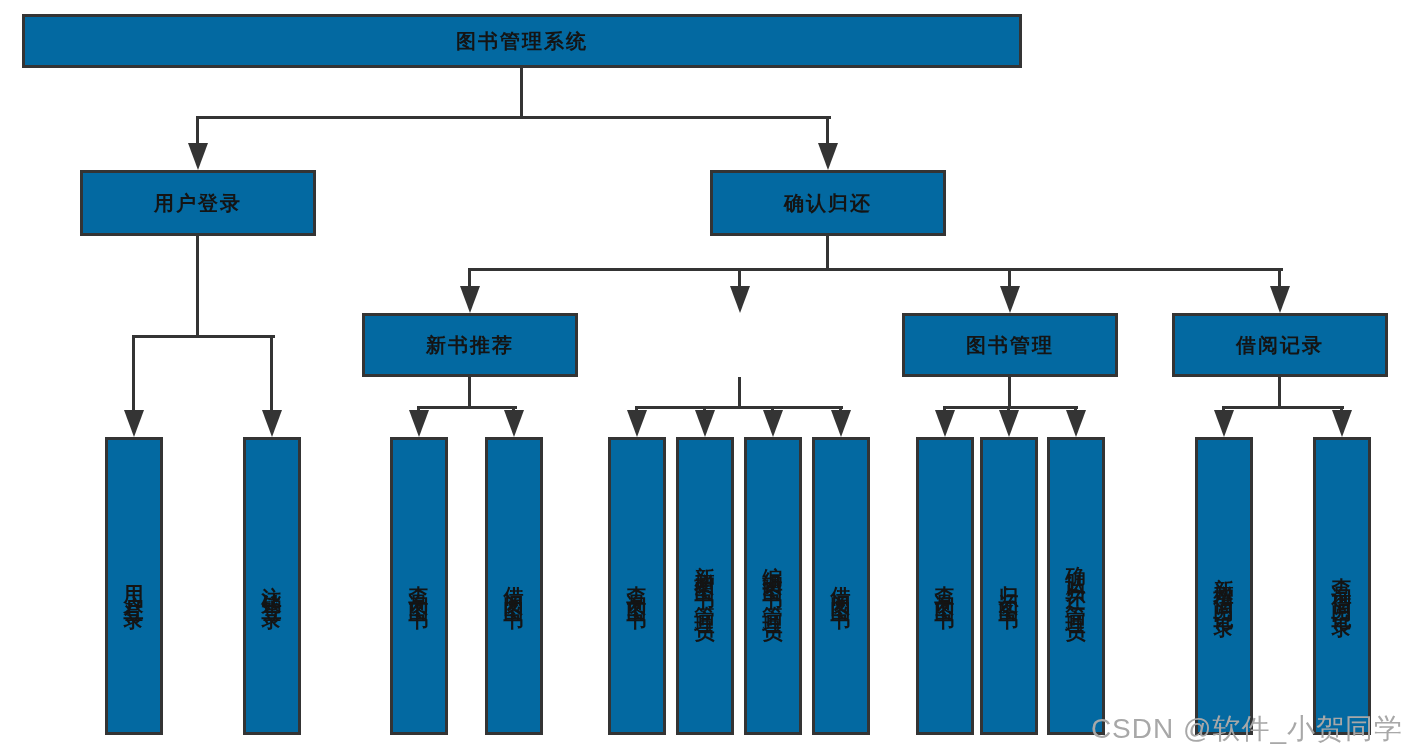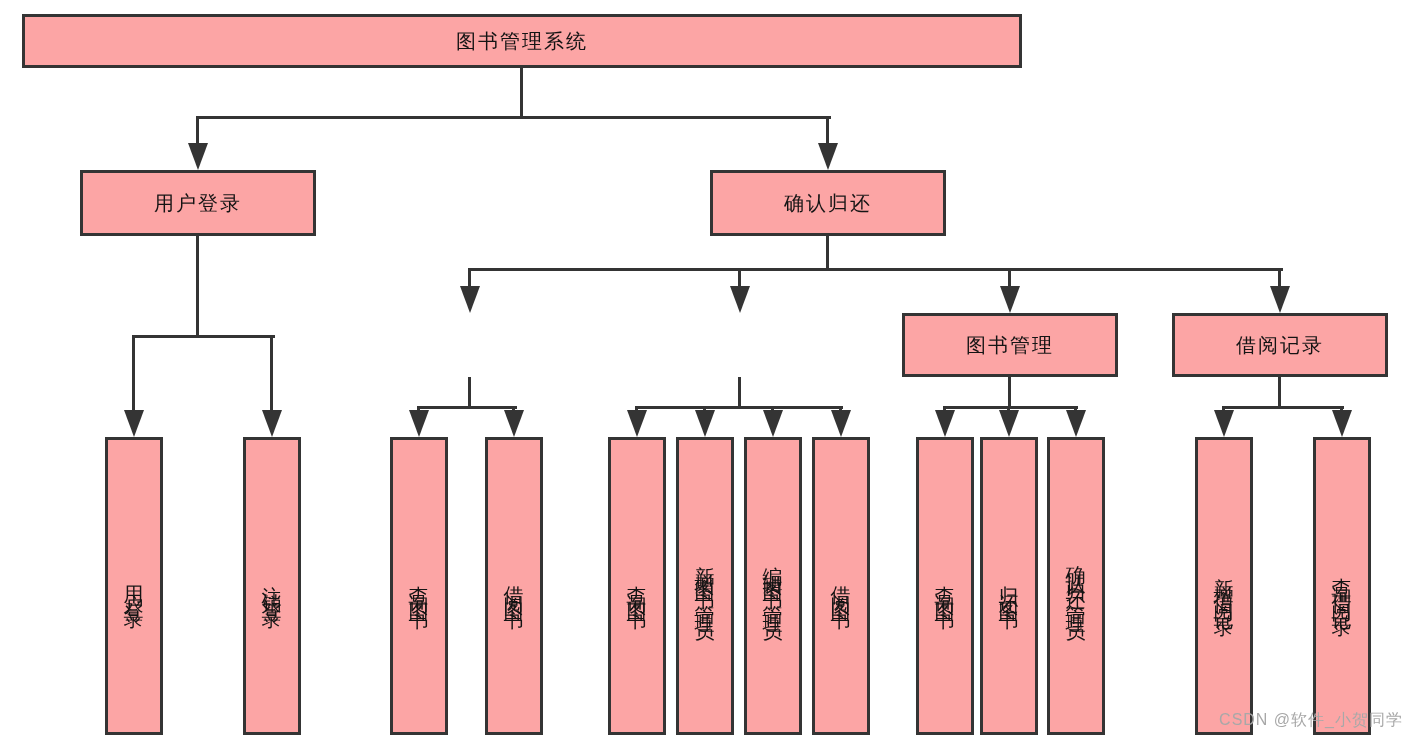--- a/index.html
+++ b/index.html
@@ -13,22 +13,22 @@
     position:relative;
     width:1405px;height:747px;
     background:var(--bg);
     font-family:"Liberation Sans", sans-serif;
     overflow:hidden;
   }
   .box{
     position:absolute;
     box-sizing:border-box;
     border:3px solid var(--line);
-    background:#fca5a5;
-    display:flex;align-items:center;justify-content:center;
+    background:#0369a1;
+    display:flex;align-items:center;justify-content:center;font-weight:bold;
   }
   .hlabel{
     font-size:20px;
     color:var(--text);
     letter-spacing:2px;
     white-space:nowrap;
   }
   .vlabel{
     writing-mode:vertical-rl;
     text-orientation:mixed;
@@ -42,21 +42,21 @@
   .hline{position:absolute;height:3px;background:var(--line);}
   .arrow{
     position:absolute;width:0;height:0;
     border-left:10px solid transparent;
     border-right:10px solid transparent;
     border-top:27px solid var(--line);
   }
   .watermark{
     position:absolute;
     top:710px;right:2px;
-    font-size:16px;
+    font-size:28px;
     color:var(--wm);
     letter-spacing:1px;
     white-space:nowrap;
   }
 </style>
 </head>
 <body>
 
 <div class="canvas">
 
@@ -89,20 +89,23 @@
   <div class="hline" style="left:468px;top:268px;width:815px"></div>
   <div class="vline" style="left:468px;top:268px;height:22px"></div>
   <div class="vline" style="left:738px;top:268px;height:22px"></div>
   <div class="vline" style="left:1008px;top:268px;height:22px"></div>
   <div class="vline" style="left:1278px;top:268px;height:22px"></div>
   <div class="arrow" style="left:460px;top:286px"></div>
   <div class="arrow" style="left:730px;top:286px"></div>
   <div class="arrow" style="left:1000px;top:286px"></div>
   <div class="arrow" style="left:1270px;top:286px"></div>
 
+  <div class="box" style="left:362px;top:313px;width:216px;height:64px">
+    <span class="hlabel">新书推荐</span>
+  </div>
   <div class="box" style="left:902px;top:313px;width:216px;height:64px">
     <span class="hlabel">图书管理</span>
   </div>
   <div class="box" style="left:1172px;top:313px;width:216px;height:64px">
     <span class="hlabel">借阅记录</span>
   </div>
 
   <div class="vline" style="left:468px;top:377px;height:32px"></div>
   <div class="hline" style="left:417px;top:406px;width:100px"></div>
   <div class="vline" style="left:417px;top:406px;height:10px"></div>

